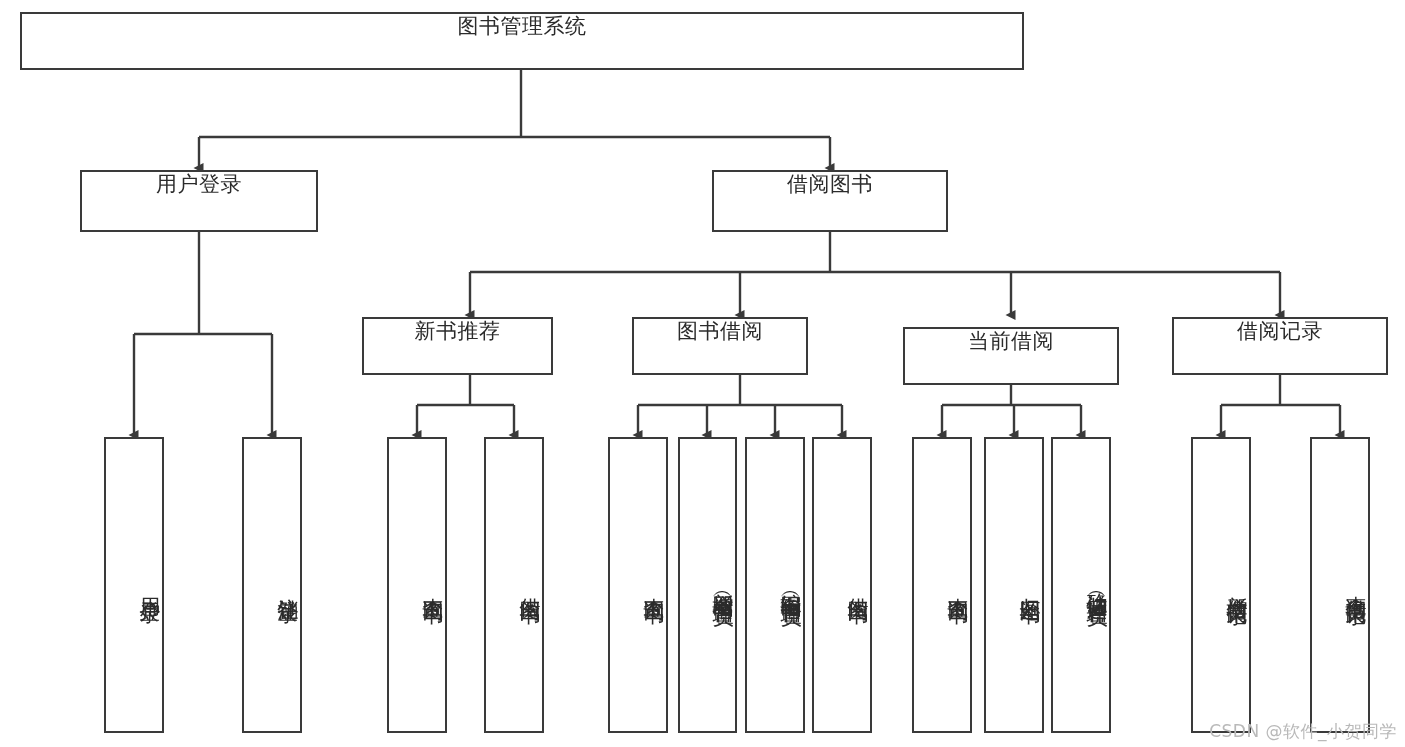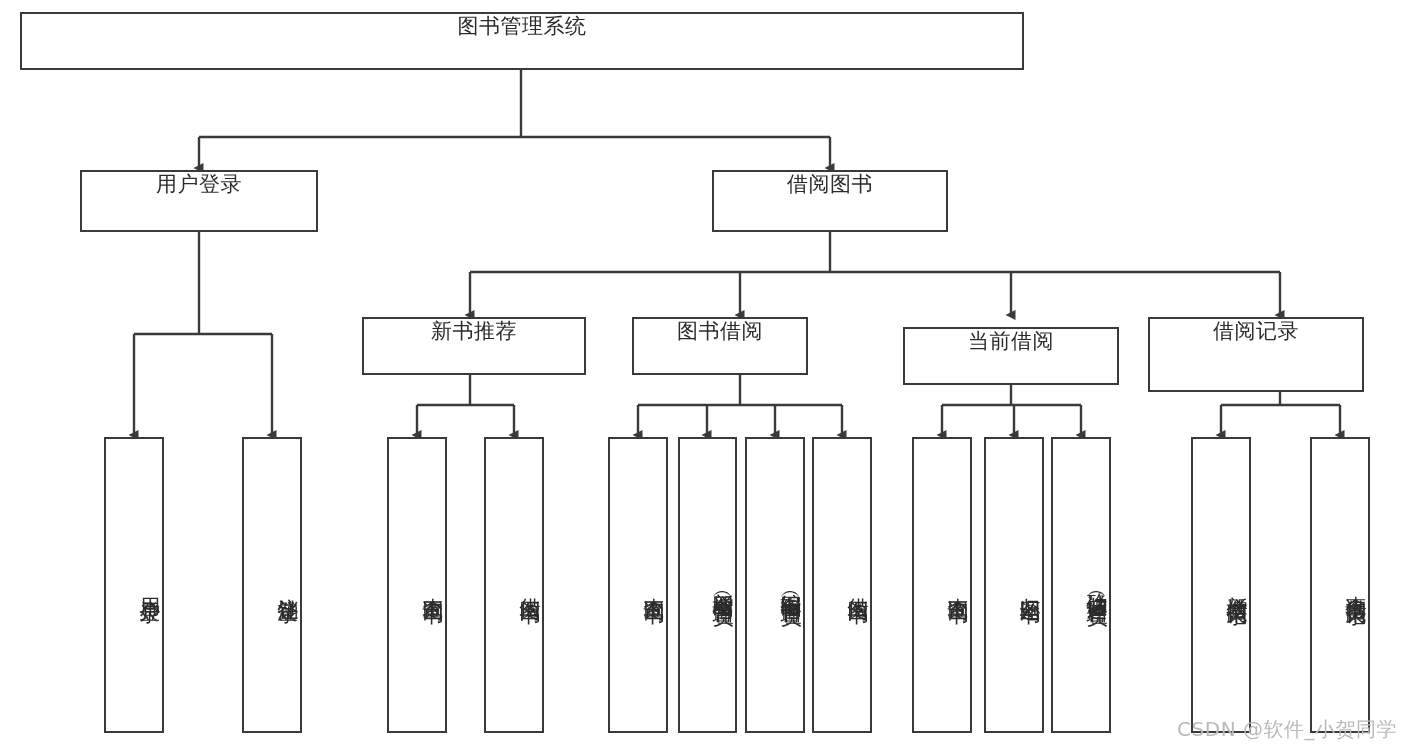--- a/index.html
+++ b/index.html
@@ -49,21 +49,21 @@
   }
   .node.vert .lbl {
     writing-mode: vertical-rl;
     text-orientation: upright;
     white-space: nowrap;
   }
   .watermark {
     position: absolute;
     right: 8px;
     bottom: 4px;
-    font-size: 20px;
+    font-size: 17px;
     color: #b9b9b9;
     white-space: nowrap;
     letter-spacing: 0.5px;
   }
 </style>
 </head>
 <body>
 
 <div id="canvas">
 
@@ -114,30 +114,30 @@
     <span class="lbl">图书管理系统</span>
   </div>
 
   <div id="node-layer">
       <div class="node horiz" style="left: 80px; top: 170px; width: 238px; height: 62px;">
         <span class="lbl">用户登录</span>
       </div>
       <div class="node horiz" style="left: 712px; top: 170px; width: 236px; height: 62px;">
         <span class="lbl">借阅图书</span>
       </div>
-      <div class="node horiz" style="left: 362px; top: 317px; width: 224px; height: 58px;">
+      <div class="node horiz" style="left: 362px; top: 317px; width: 191px; height: 58px;">
         <span class="lbl">新书推荐</span>
       </div>
       <div class="node horiz" style="left: 632px; top: 317px; width: 176px; height: 58px;">
         <span class="lbl">图书借阅</span>
       </div>
       <div class="node horiz" style="left: 903px; top: 327px; width: 216px; height: 58px;">
         <span class="lbl">当前借阅</span>
       </div>
-      <div class="node horiz" style="left: 1148px; top: 317px; width: 216px; height: 75px;">
+      <div class="node horiz" style="left: 1172px; top: 317px; width: 216px; height: 58px;">
         <span class="lbl">借阅记录</span>
       </div>
       <div class="node vert" style="left: 104px; top: 437px; width: 60px; height: 296px;">
         <span class="lbl">用户登录</span>
       </div>
       <div class="node vert" style="left: 242px; top: 437px; width: 60px; height: 296px;">
         <span class="lbl">注销登录</span>
       </div>
       <div class="node vert" style="left: 387px; top: 437px; width: 60px; height: 296px;">
         <span class="lbl">查询图书</span>

